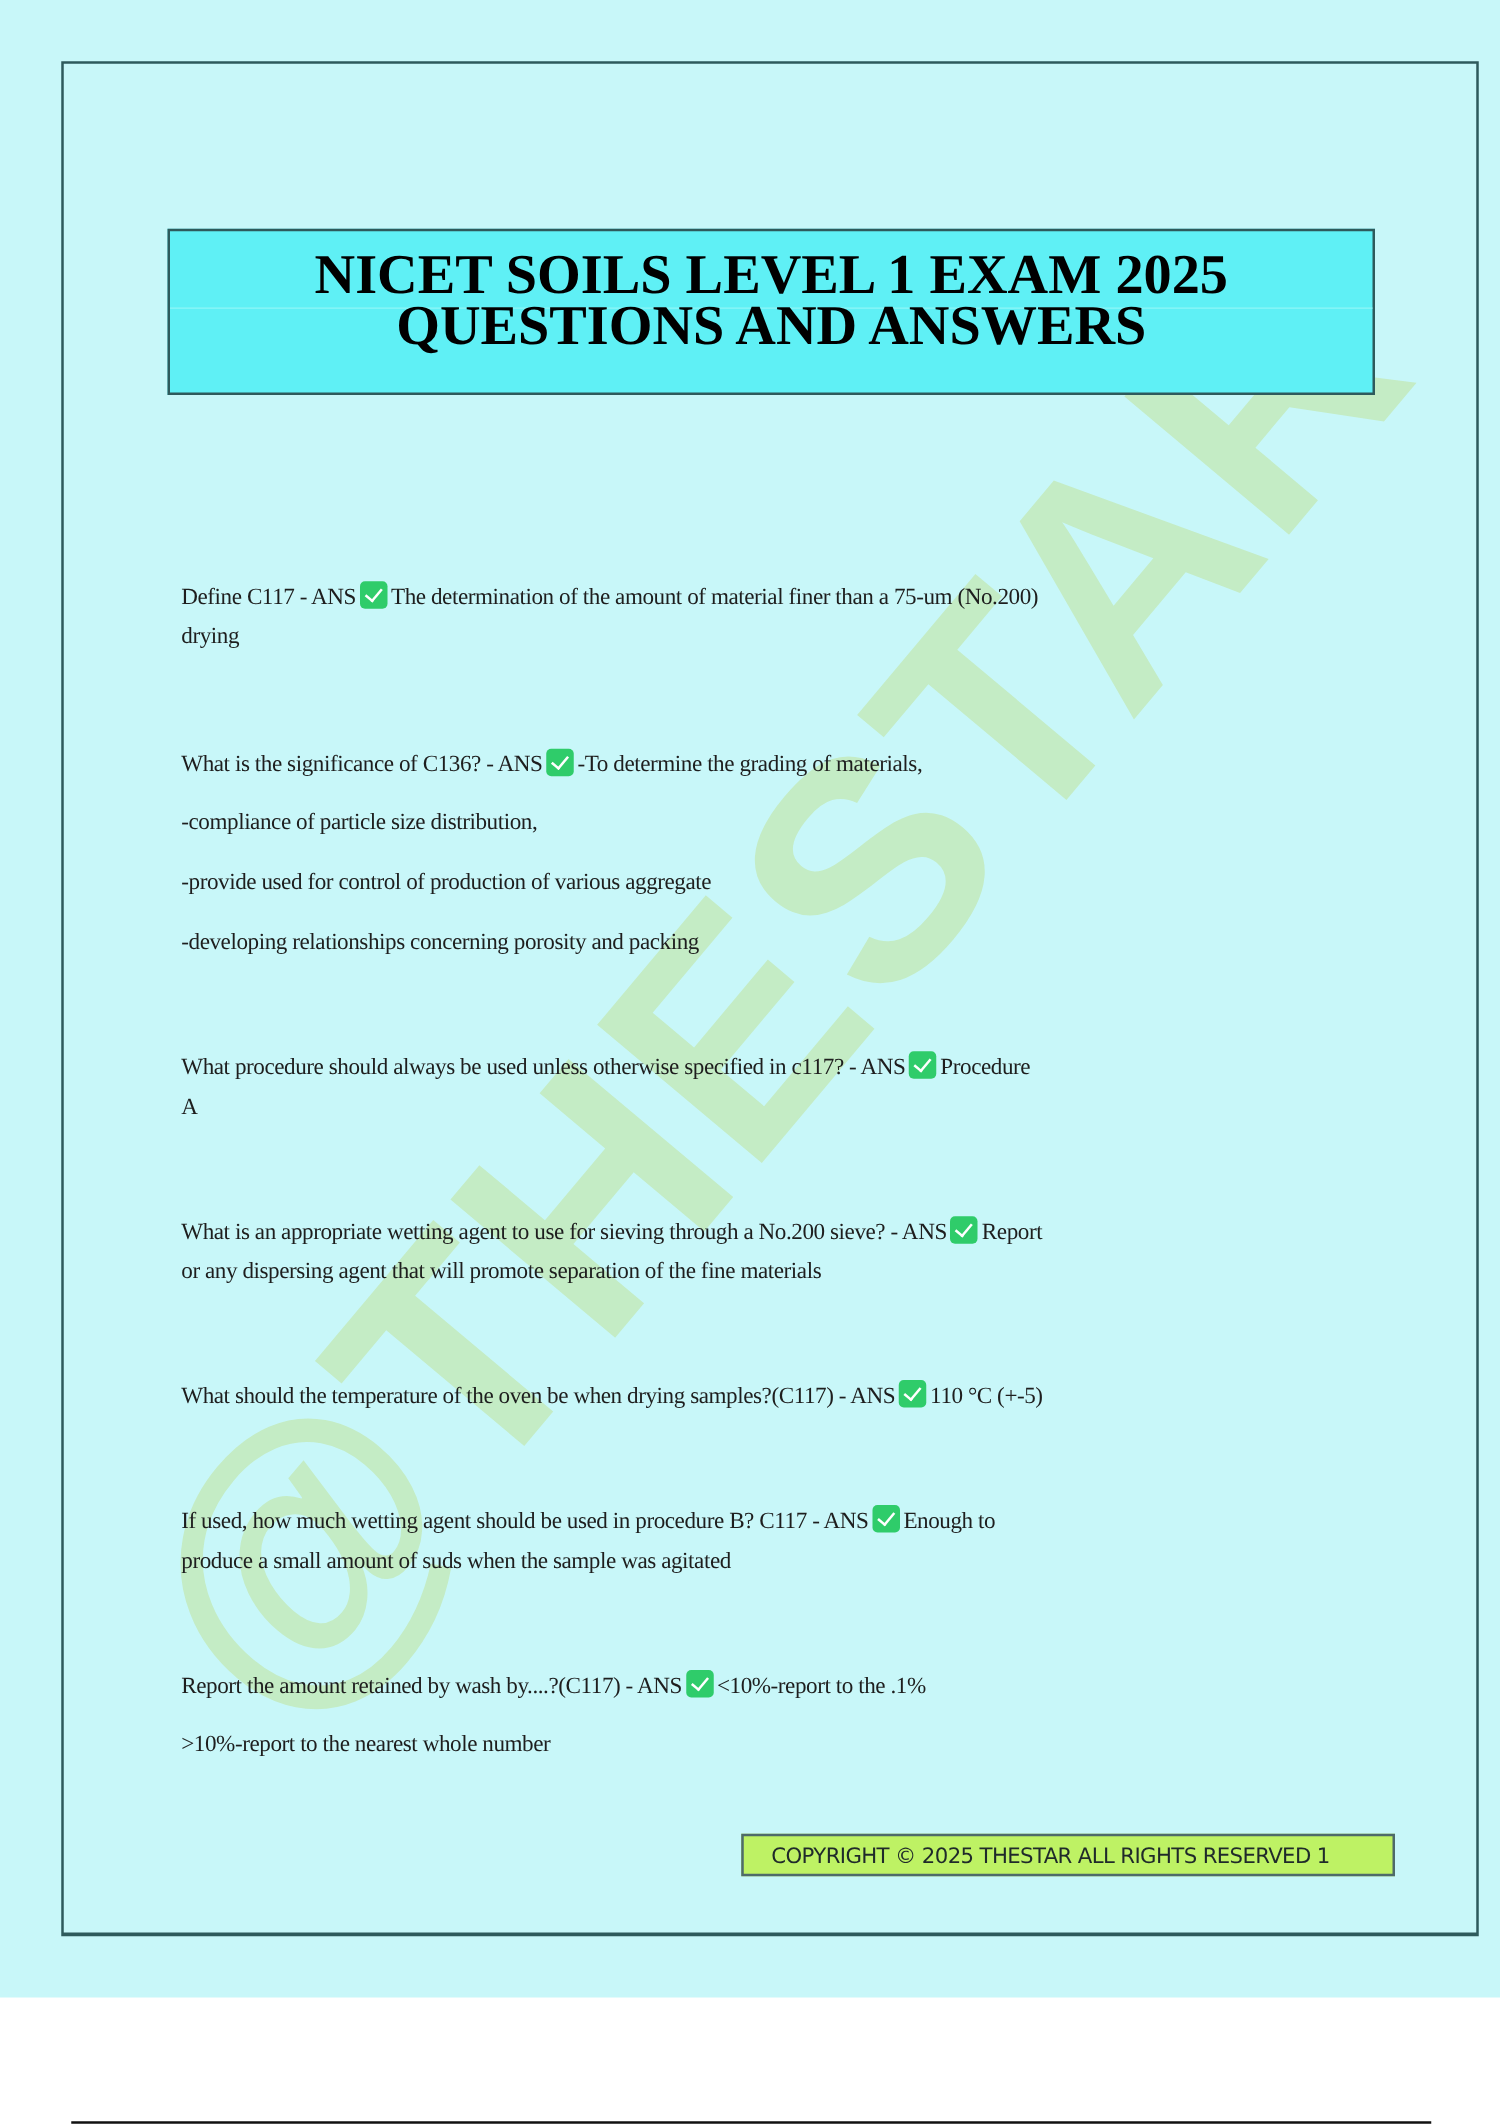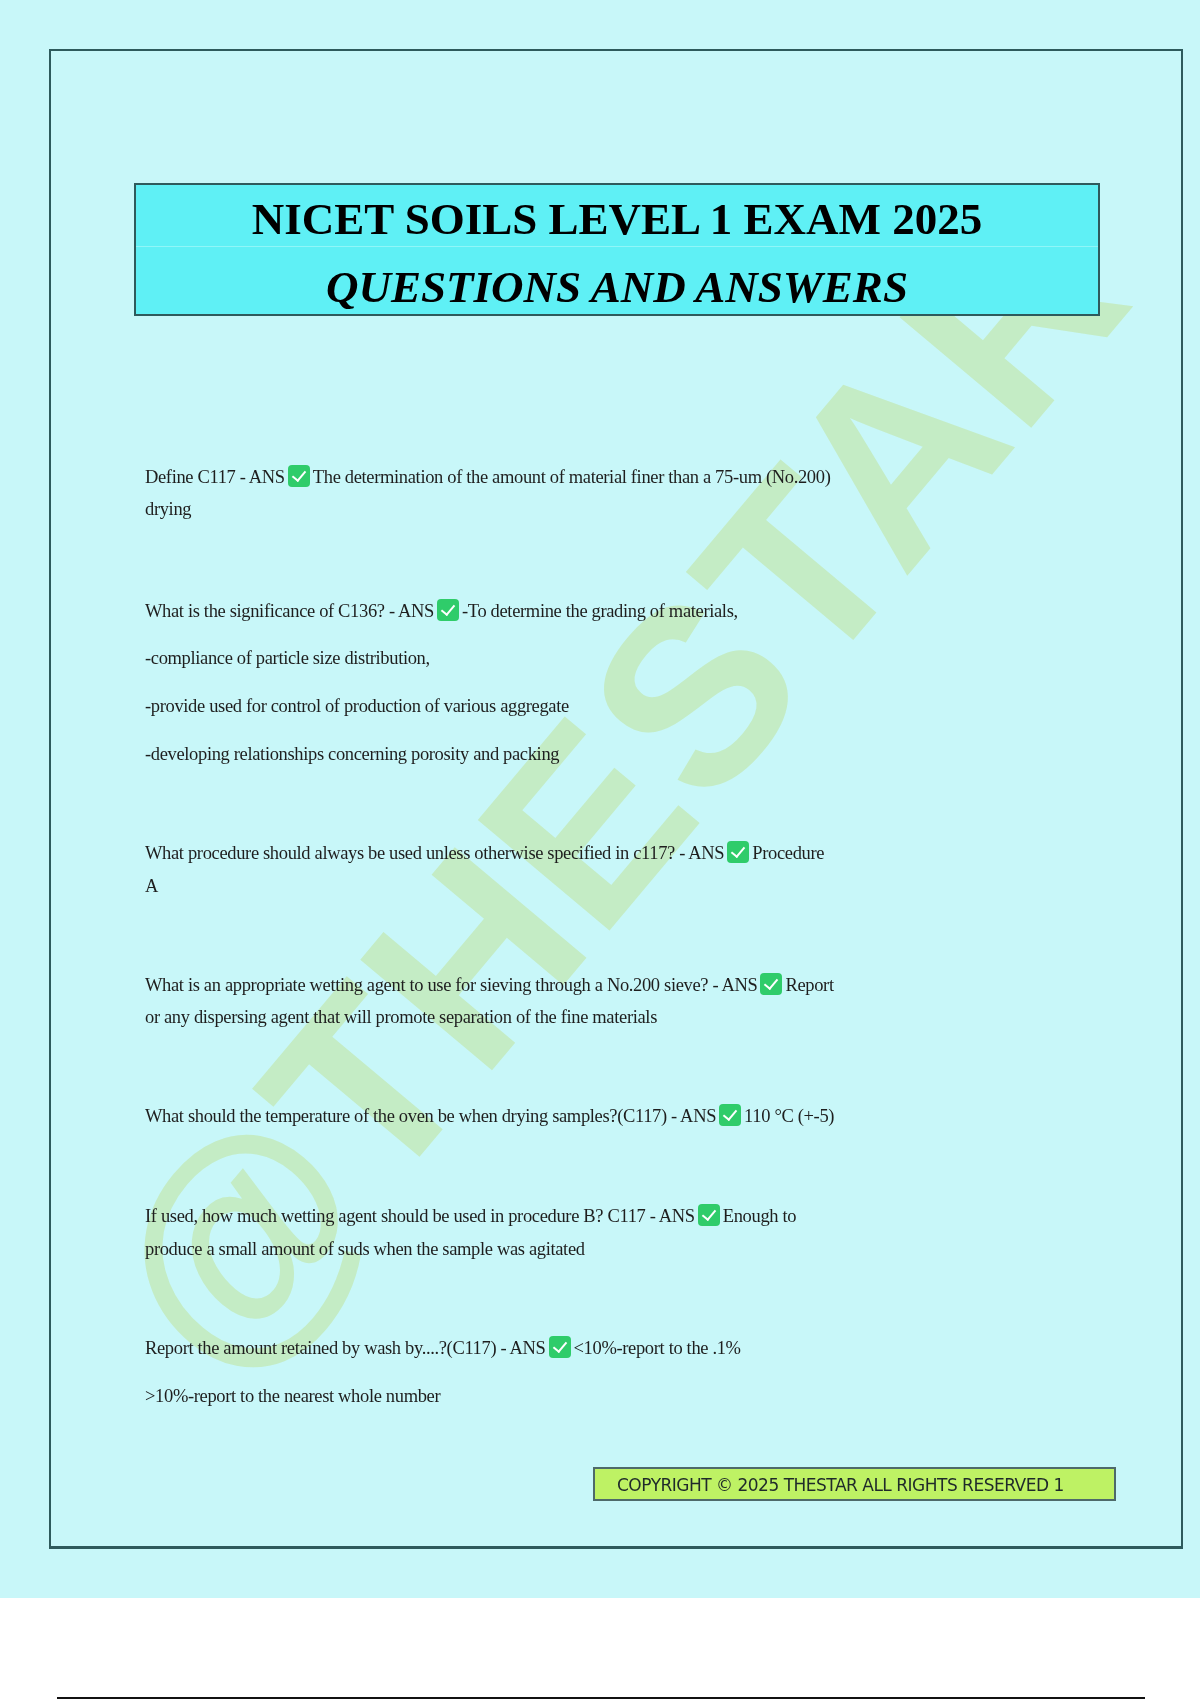--- a/index.html
+++ b/index.html
@@ -34,21 +34,21 @@
   }
   .title-divider {
     position: absolute; left: 0; right: 0; top: 61px; height: 1px; background: #8ff6f8;
   }
   .title-line {
     position: absolute; left: 0; right: 0; text-align: center;
     font-family: "Liberation Serif", serif; font-weight: bold;
     font-size: 45px; color: #000; line-height: 1;
   }
   .title-line.l1 { top: 12px; }
-  .title-line.l2 { top: 80px; font-style: italic; }
+  .title-line.l2 { top: 53px; }
 
   .content { position: absolute; left: 145px; top: 0; width: 950px; z-index: 3; }
   .line {
     position: absolute; left: 0; white-space: nowrap;
     font-family: Liberation Serif, serif; font-size: 18.5px; color: #1e1e1e;
     line-height: 24px; transform: translateY(-12px);
     letter-spacing: -0.35px;
   }
   .check {
     display: inline-block; width: 22px; height: 22px; border-radius: 4px;

